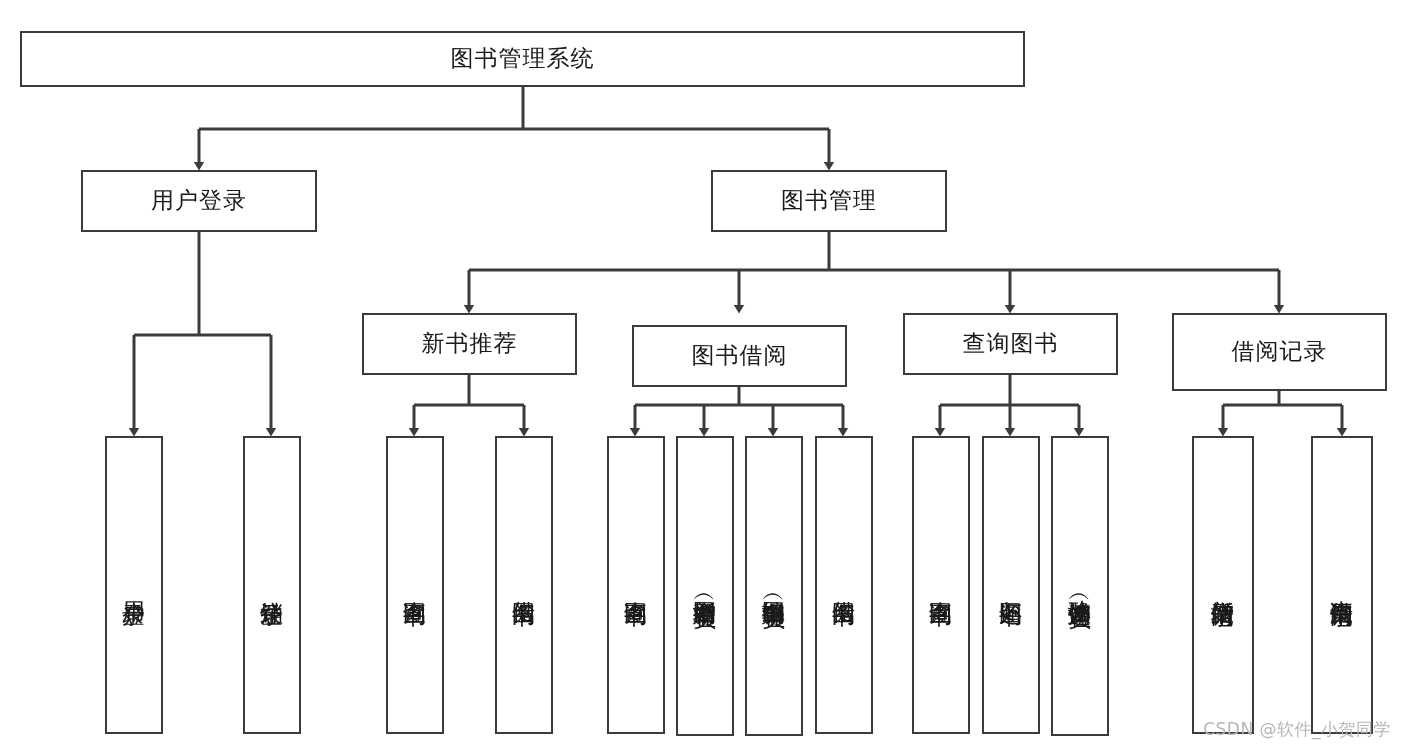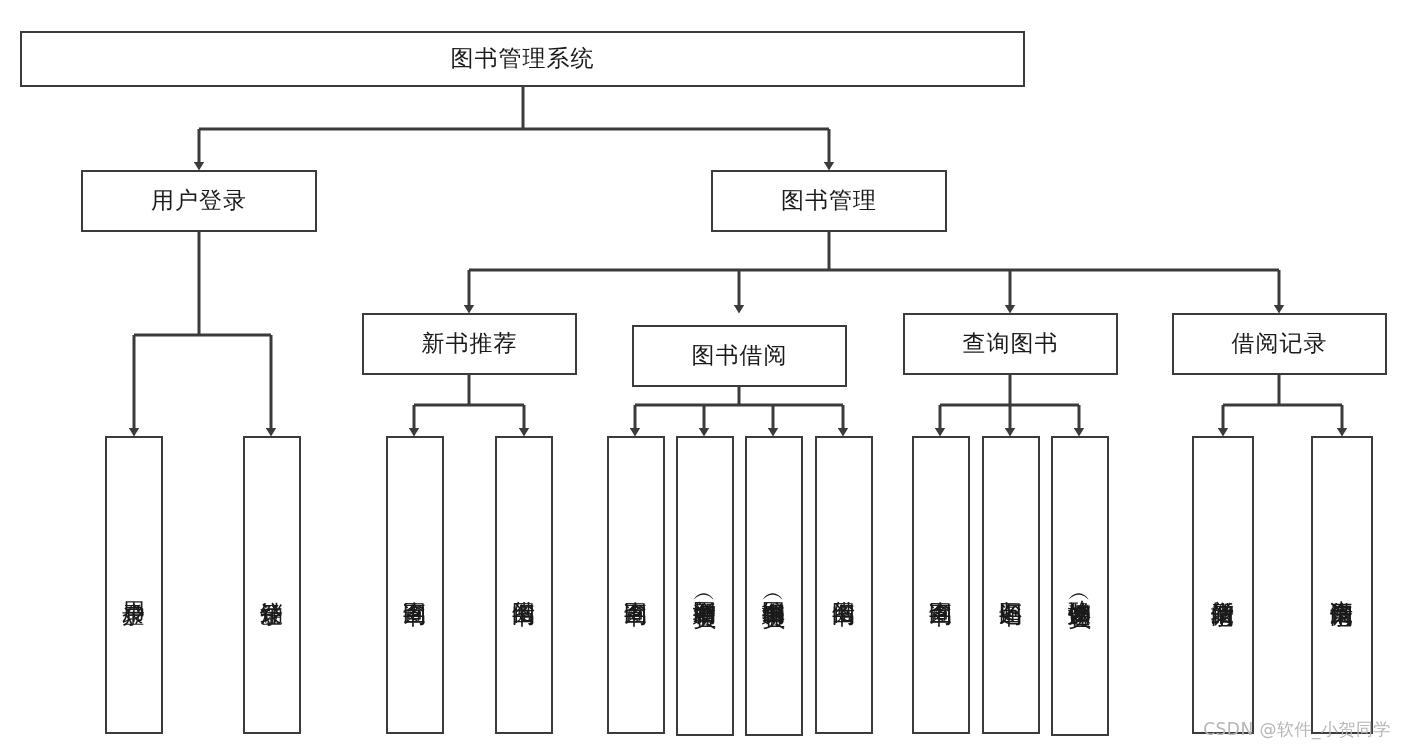--- a/index.html
+++ b/index.html
@@ -143,21 +143,21 @@
   </div>
 
   <div class="node node-h" style="left:632px; top:325px; width:215px; height:62px;">
     <span class="node-label">图书借阅</span>
   </div>
 
   <div class="node node-h" style="left:903px; top:313px; width:215px; height:62px;">
     <span class="node-label">查询图书</span>
   </div>
 
-  <div class="node node-h" style="left:1172px; top:313px; width:215px; height:62px;">
+  <div class="node node-h" style="left:1172px; top:313px; width:215px; height:78px;">
     <span class="node-label">借阅记录</span>
   </div>
 
   <div class="node node-v" style="left:105px; top:436px; width:58px; height:298px;">
     <span class="node-label">用户登录</span>
   </div>
 
   <div class="node node-v" style="left:243px; top:436px; width:58px; height:298px;">
     <span class="node-label">注销登录</span>
   </div>

